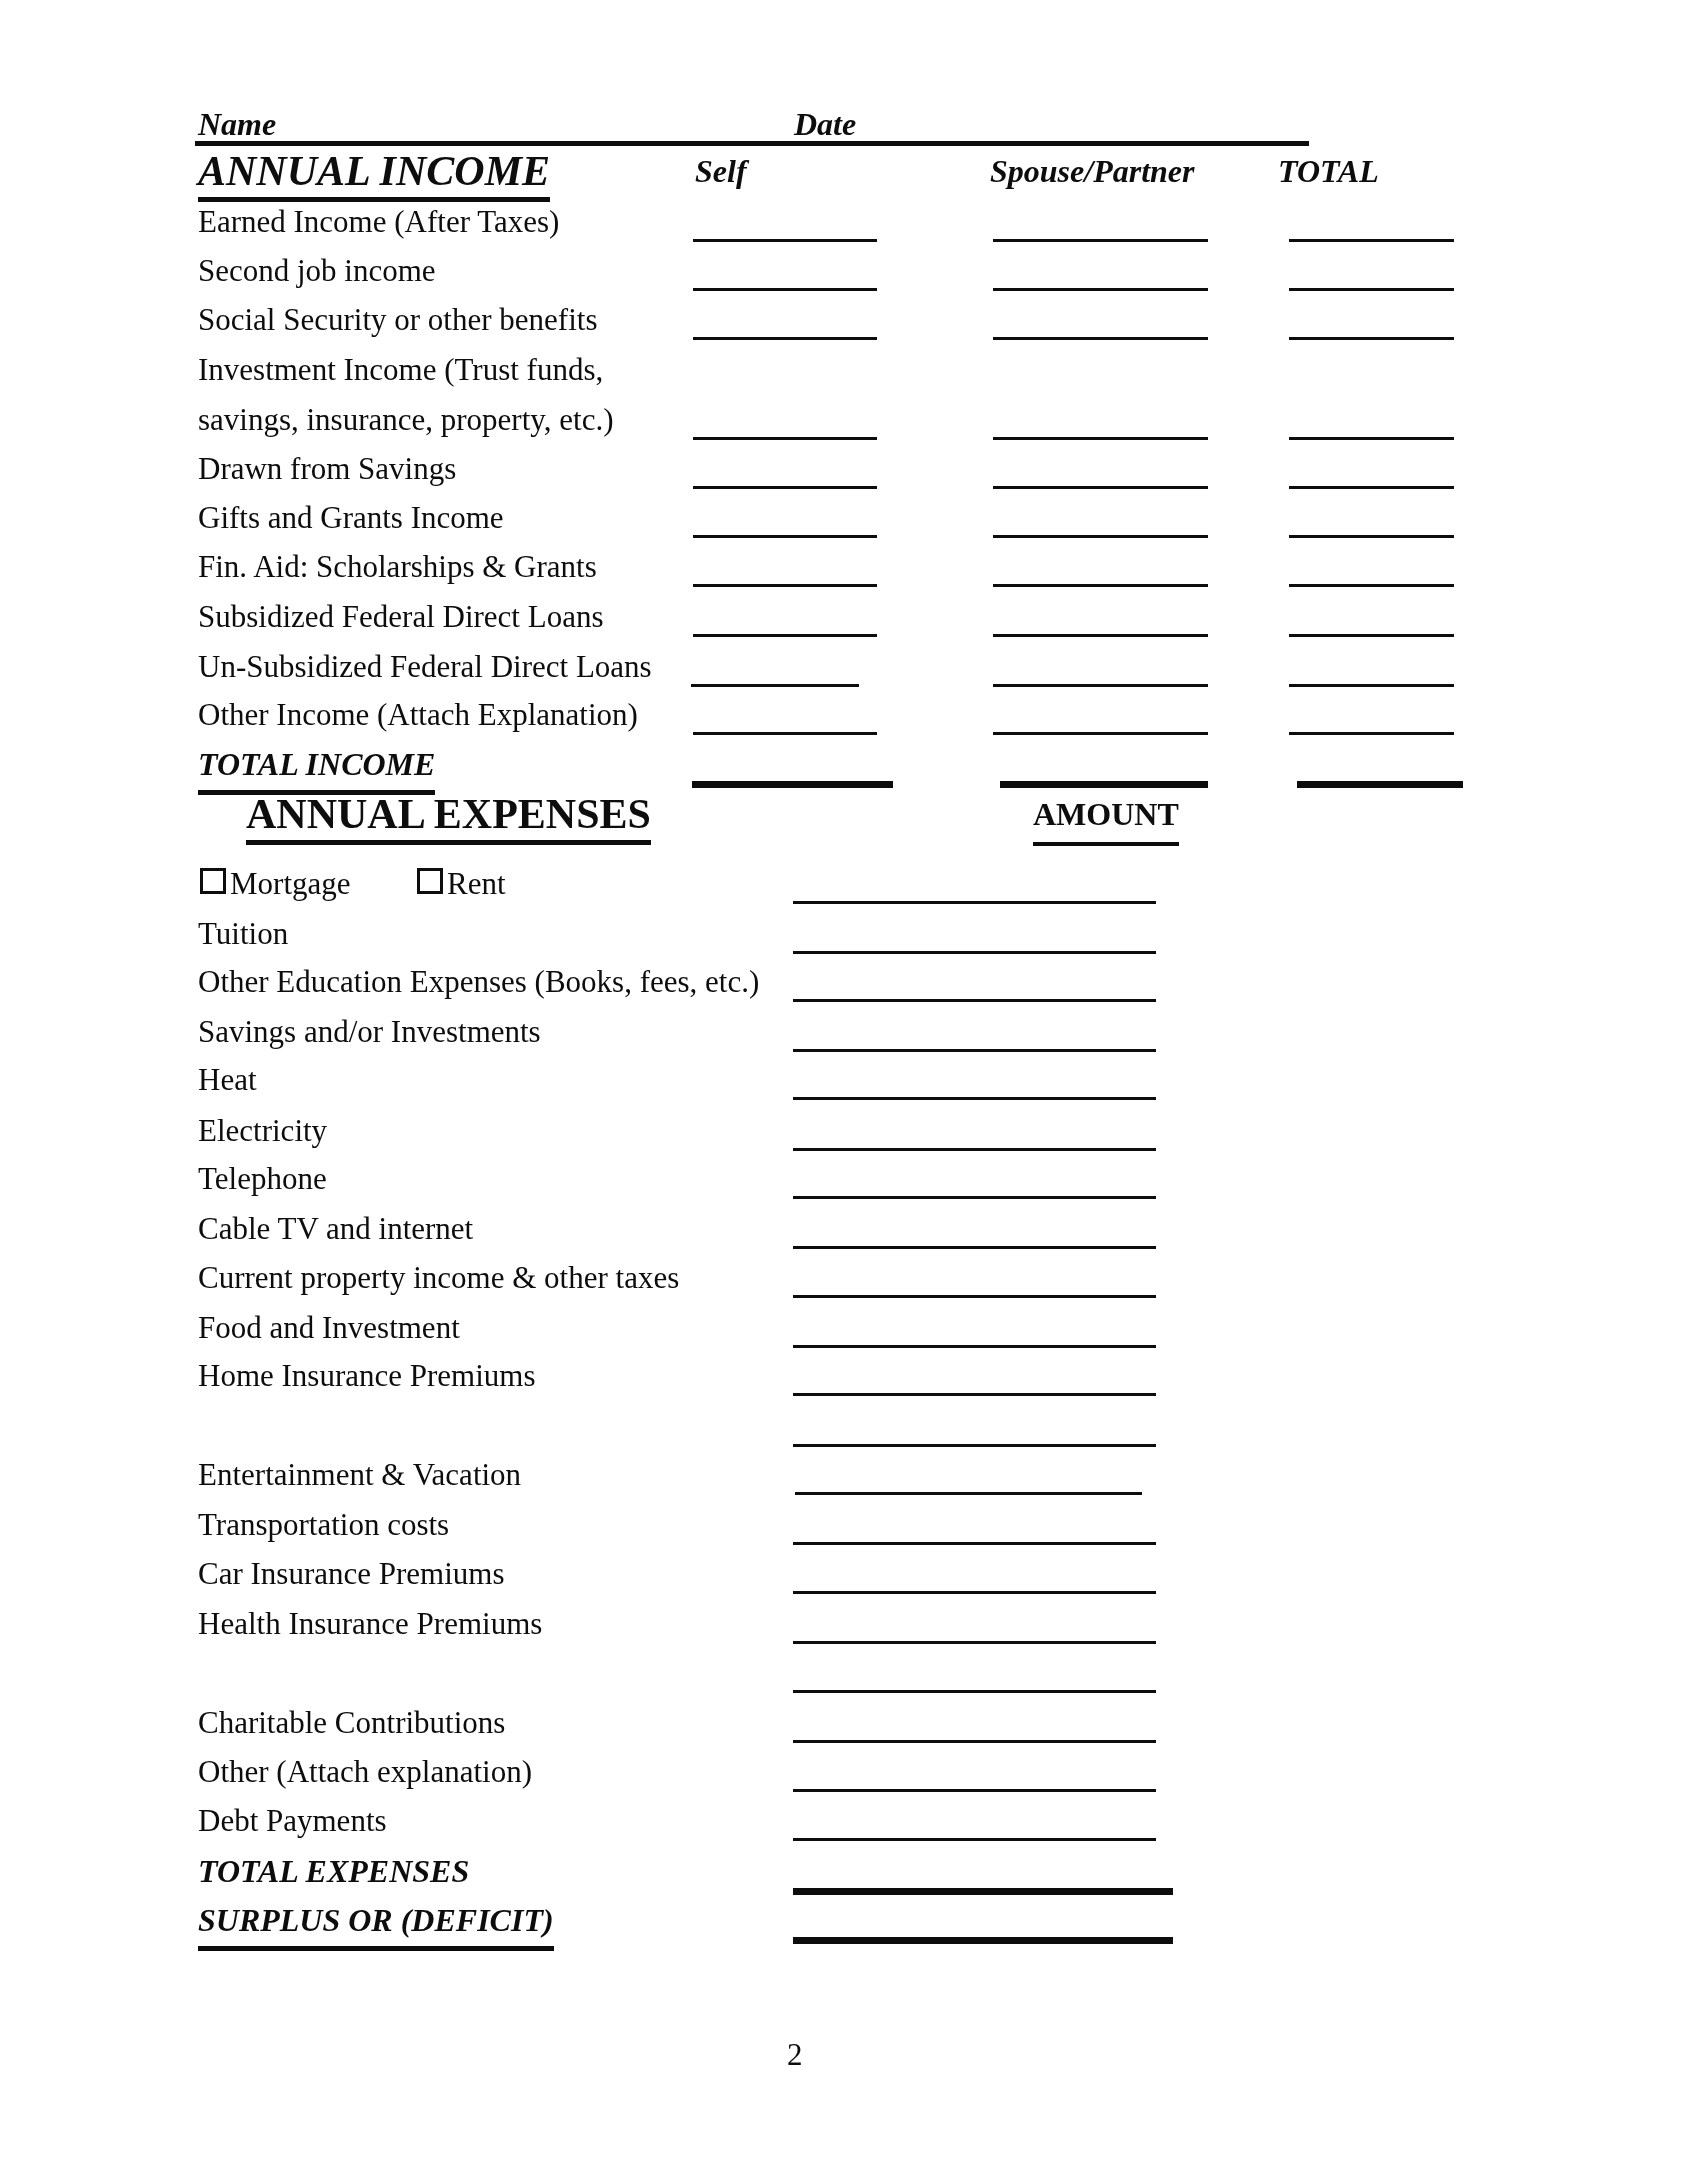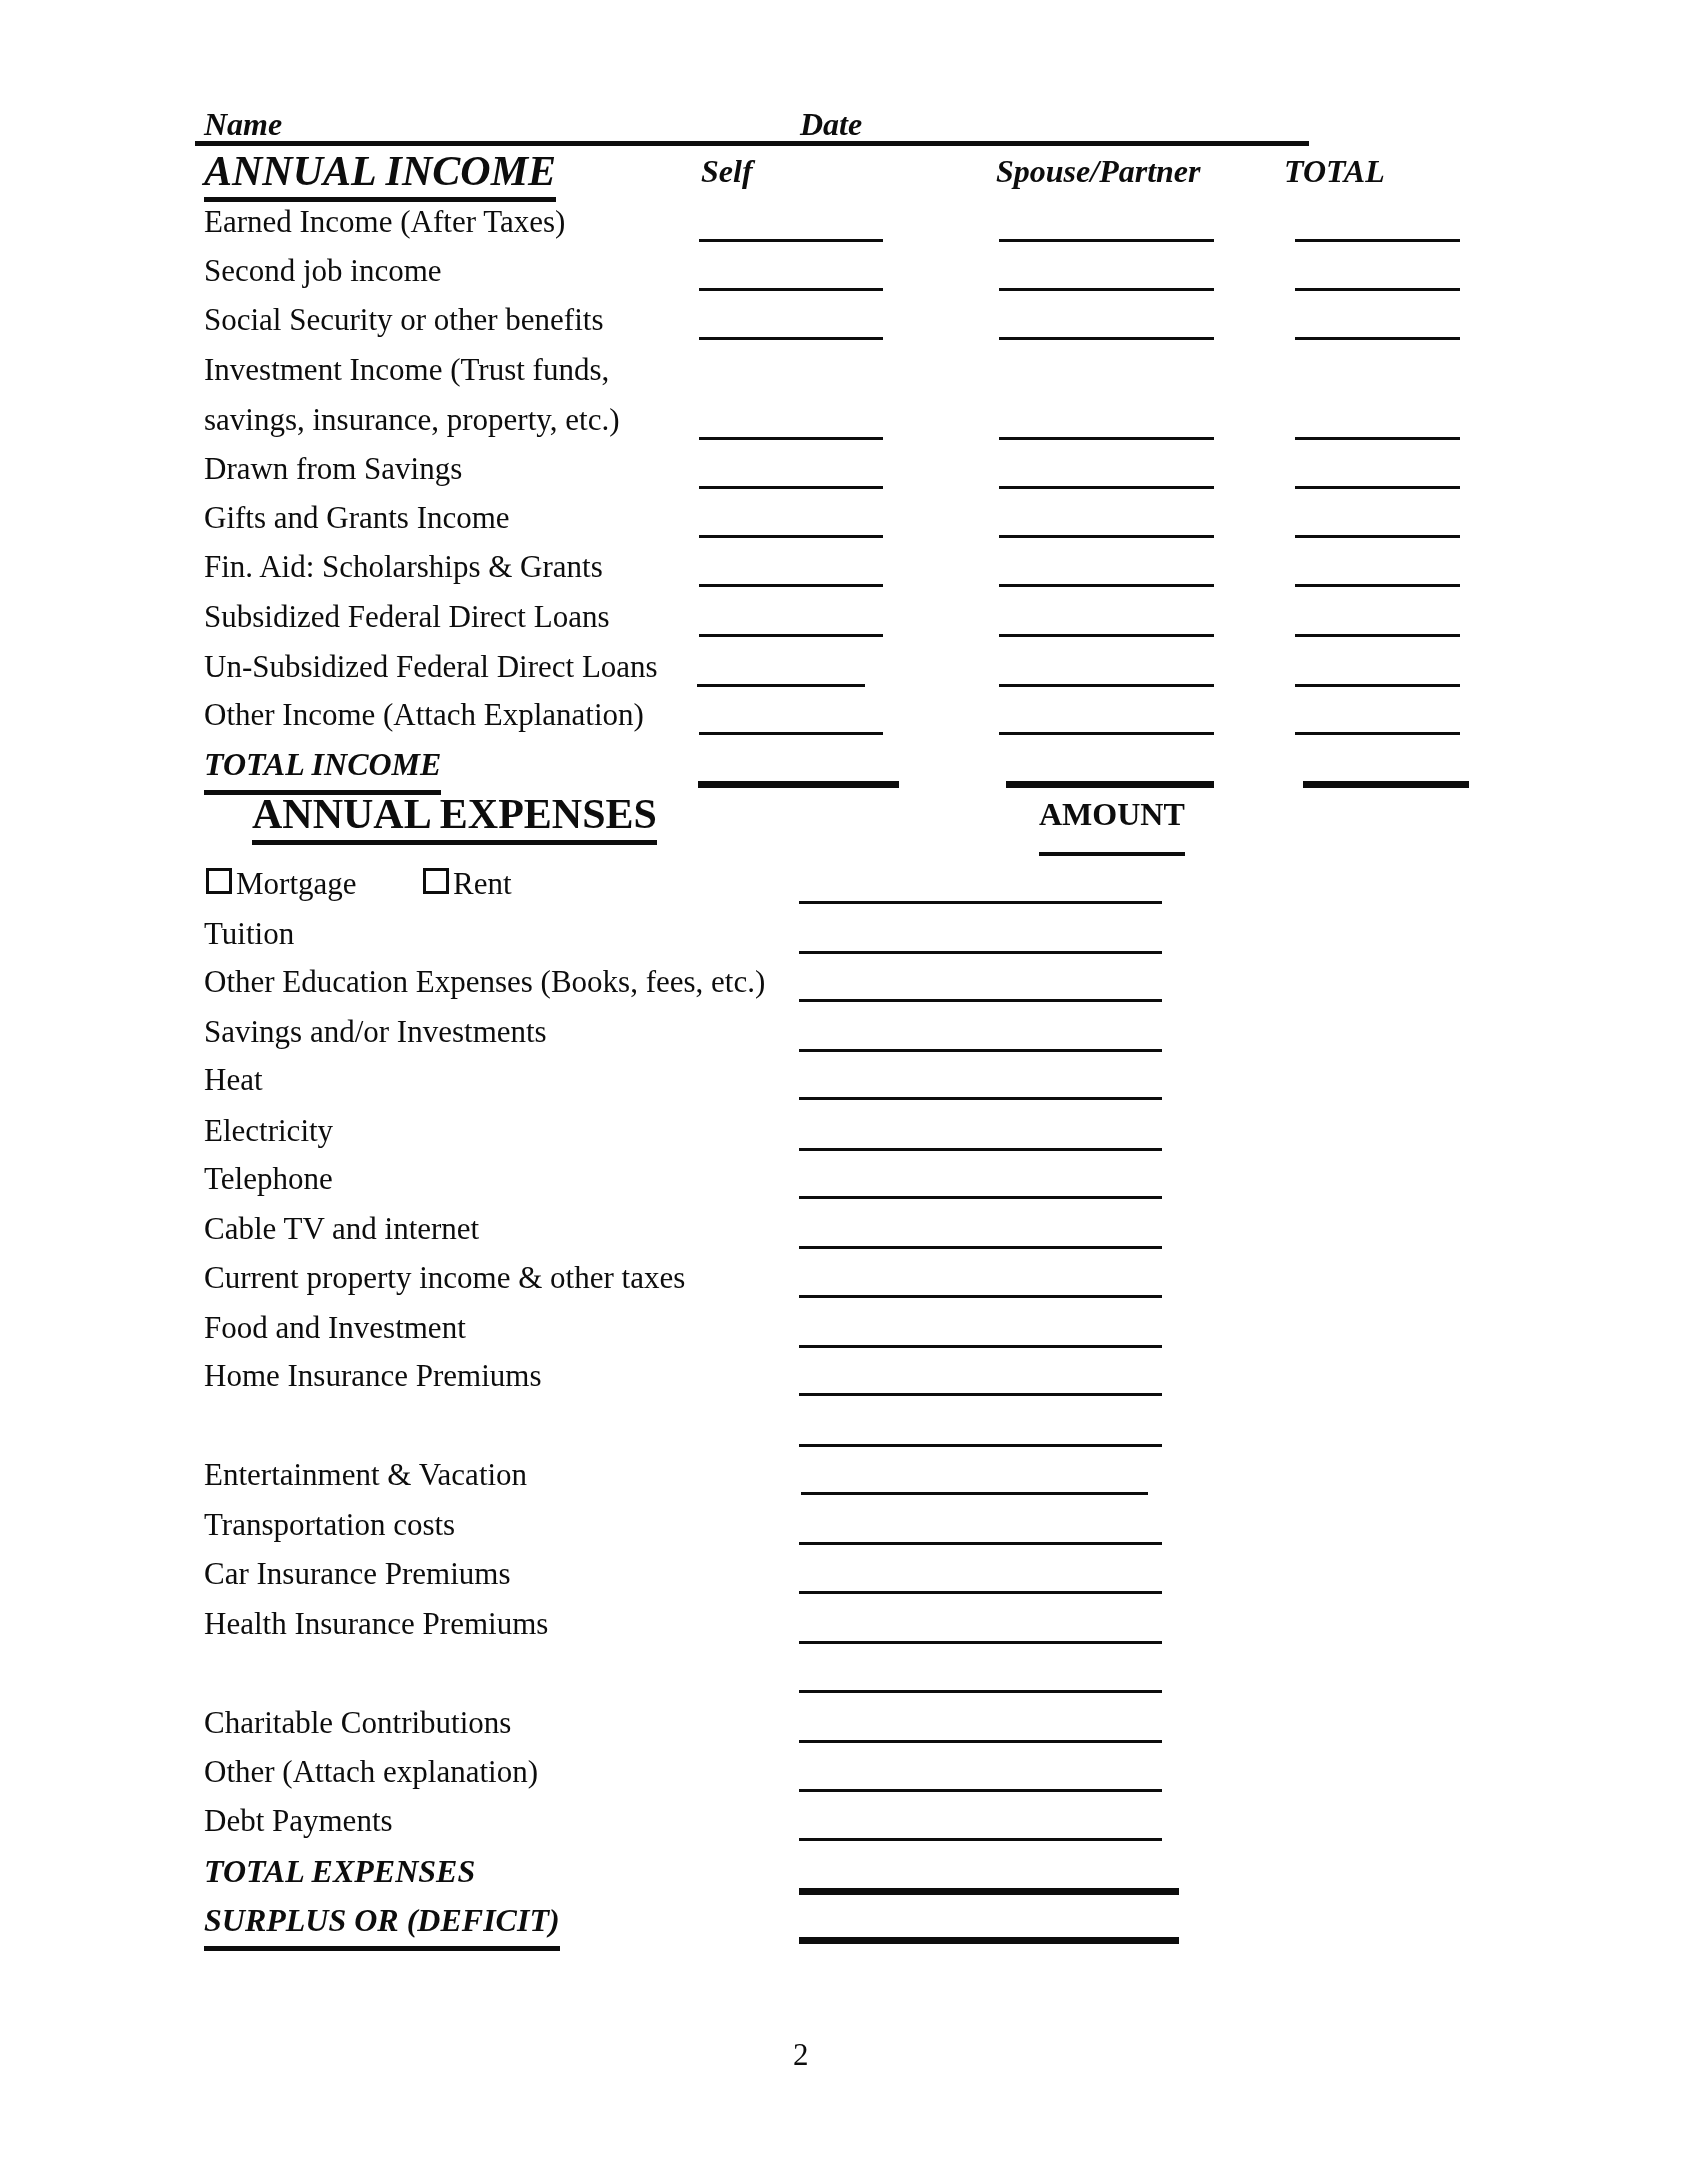--- a/index.html
+++ b/index.html
@@ -5,31 +5,31 @@
   html,body { margin:0; padding:0; background:#9a9a9a; }
   .page {
     position:relative;
     width:1683px; height:2178px;
     margin:0 auto;
     background:#ffffff;
     color:#0d0d0d;
     font-family:"Liberation Serif", "DejaVu Serif", serif;
     overflow:hidden;
   }
-  .row { position:absolute; left:6px; width:1378px; height:48px; }
+  .row { position:absolute; left:0; width:1378px; height:48px; }
   .lbl {
     position:absolute; left:198px; top:0;
     font-size:31px; line-height:48px; white-space:pre;
   }
   .bi { font-weight:bold; font-style:italic; }
   .b  { font-weight:bold;margin-left:48px; }
   .big { font-size:42px; }
   .mid { font-size:32px; }
   .u4 { display:inline-block; border-bottom:5px solid #0d0d0d; padding-bottom:2px; }
-  .u3 { display:inline-block; border-bottom:4px solid #0d0d0d; padding-bottom:14px; }
+  .u3 { display:inline-block; border-bottom:4px solid #0d0d0d; padding-bottom:4px; }
   
   .ln { position:absolute; bottom:4px; height:0; border-bottom:3px solid #0d0d0d; }
   .ln-self   { left:693px;  width:184px; }
   .ln-self-short { left:691px; width:168px; }
   .ln-spouse { left:993px; width:215px; }
   .ln-total  { left:1289px; width:165px; }
   .ln-amt    { left:793px;  width:363px; }
   .ln-amt-short { left:795px; width:347px; }
   .bold-ln { border-bottom-width:7px; bottom:0; }
   .ti-self   { left:692px;  width:201px; }

